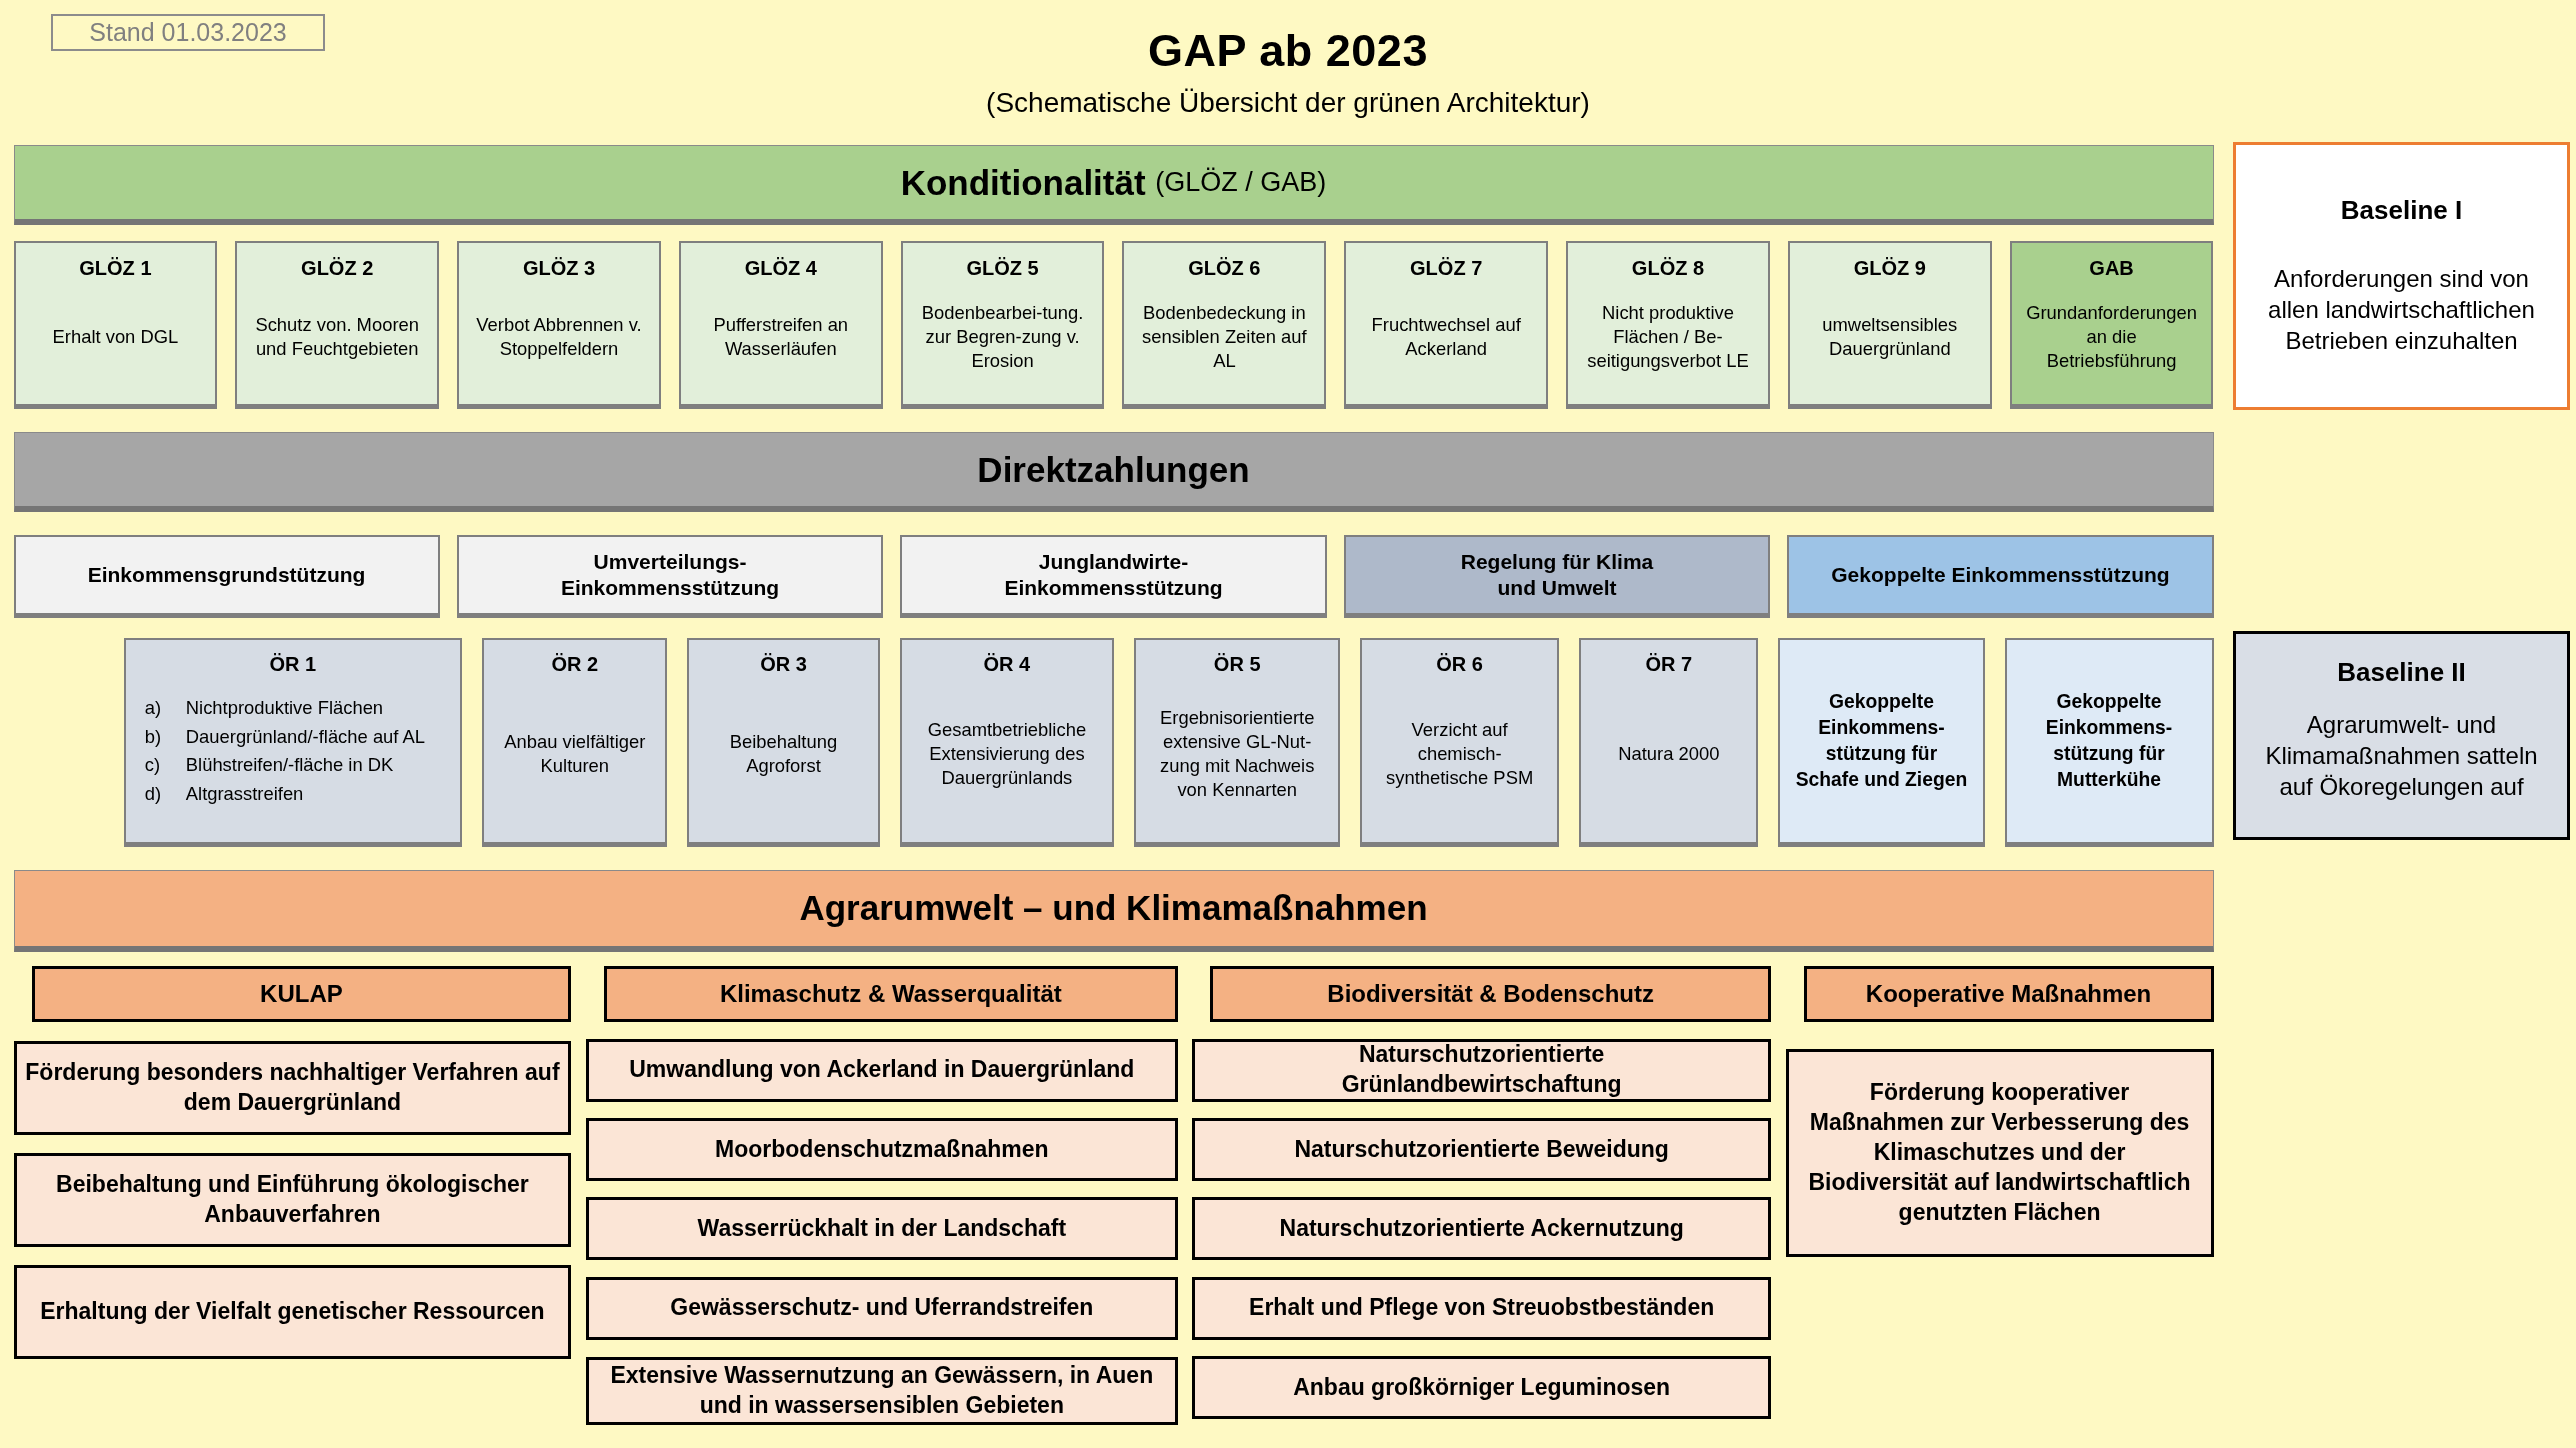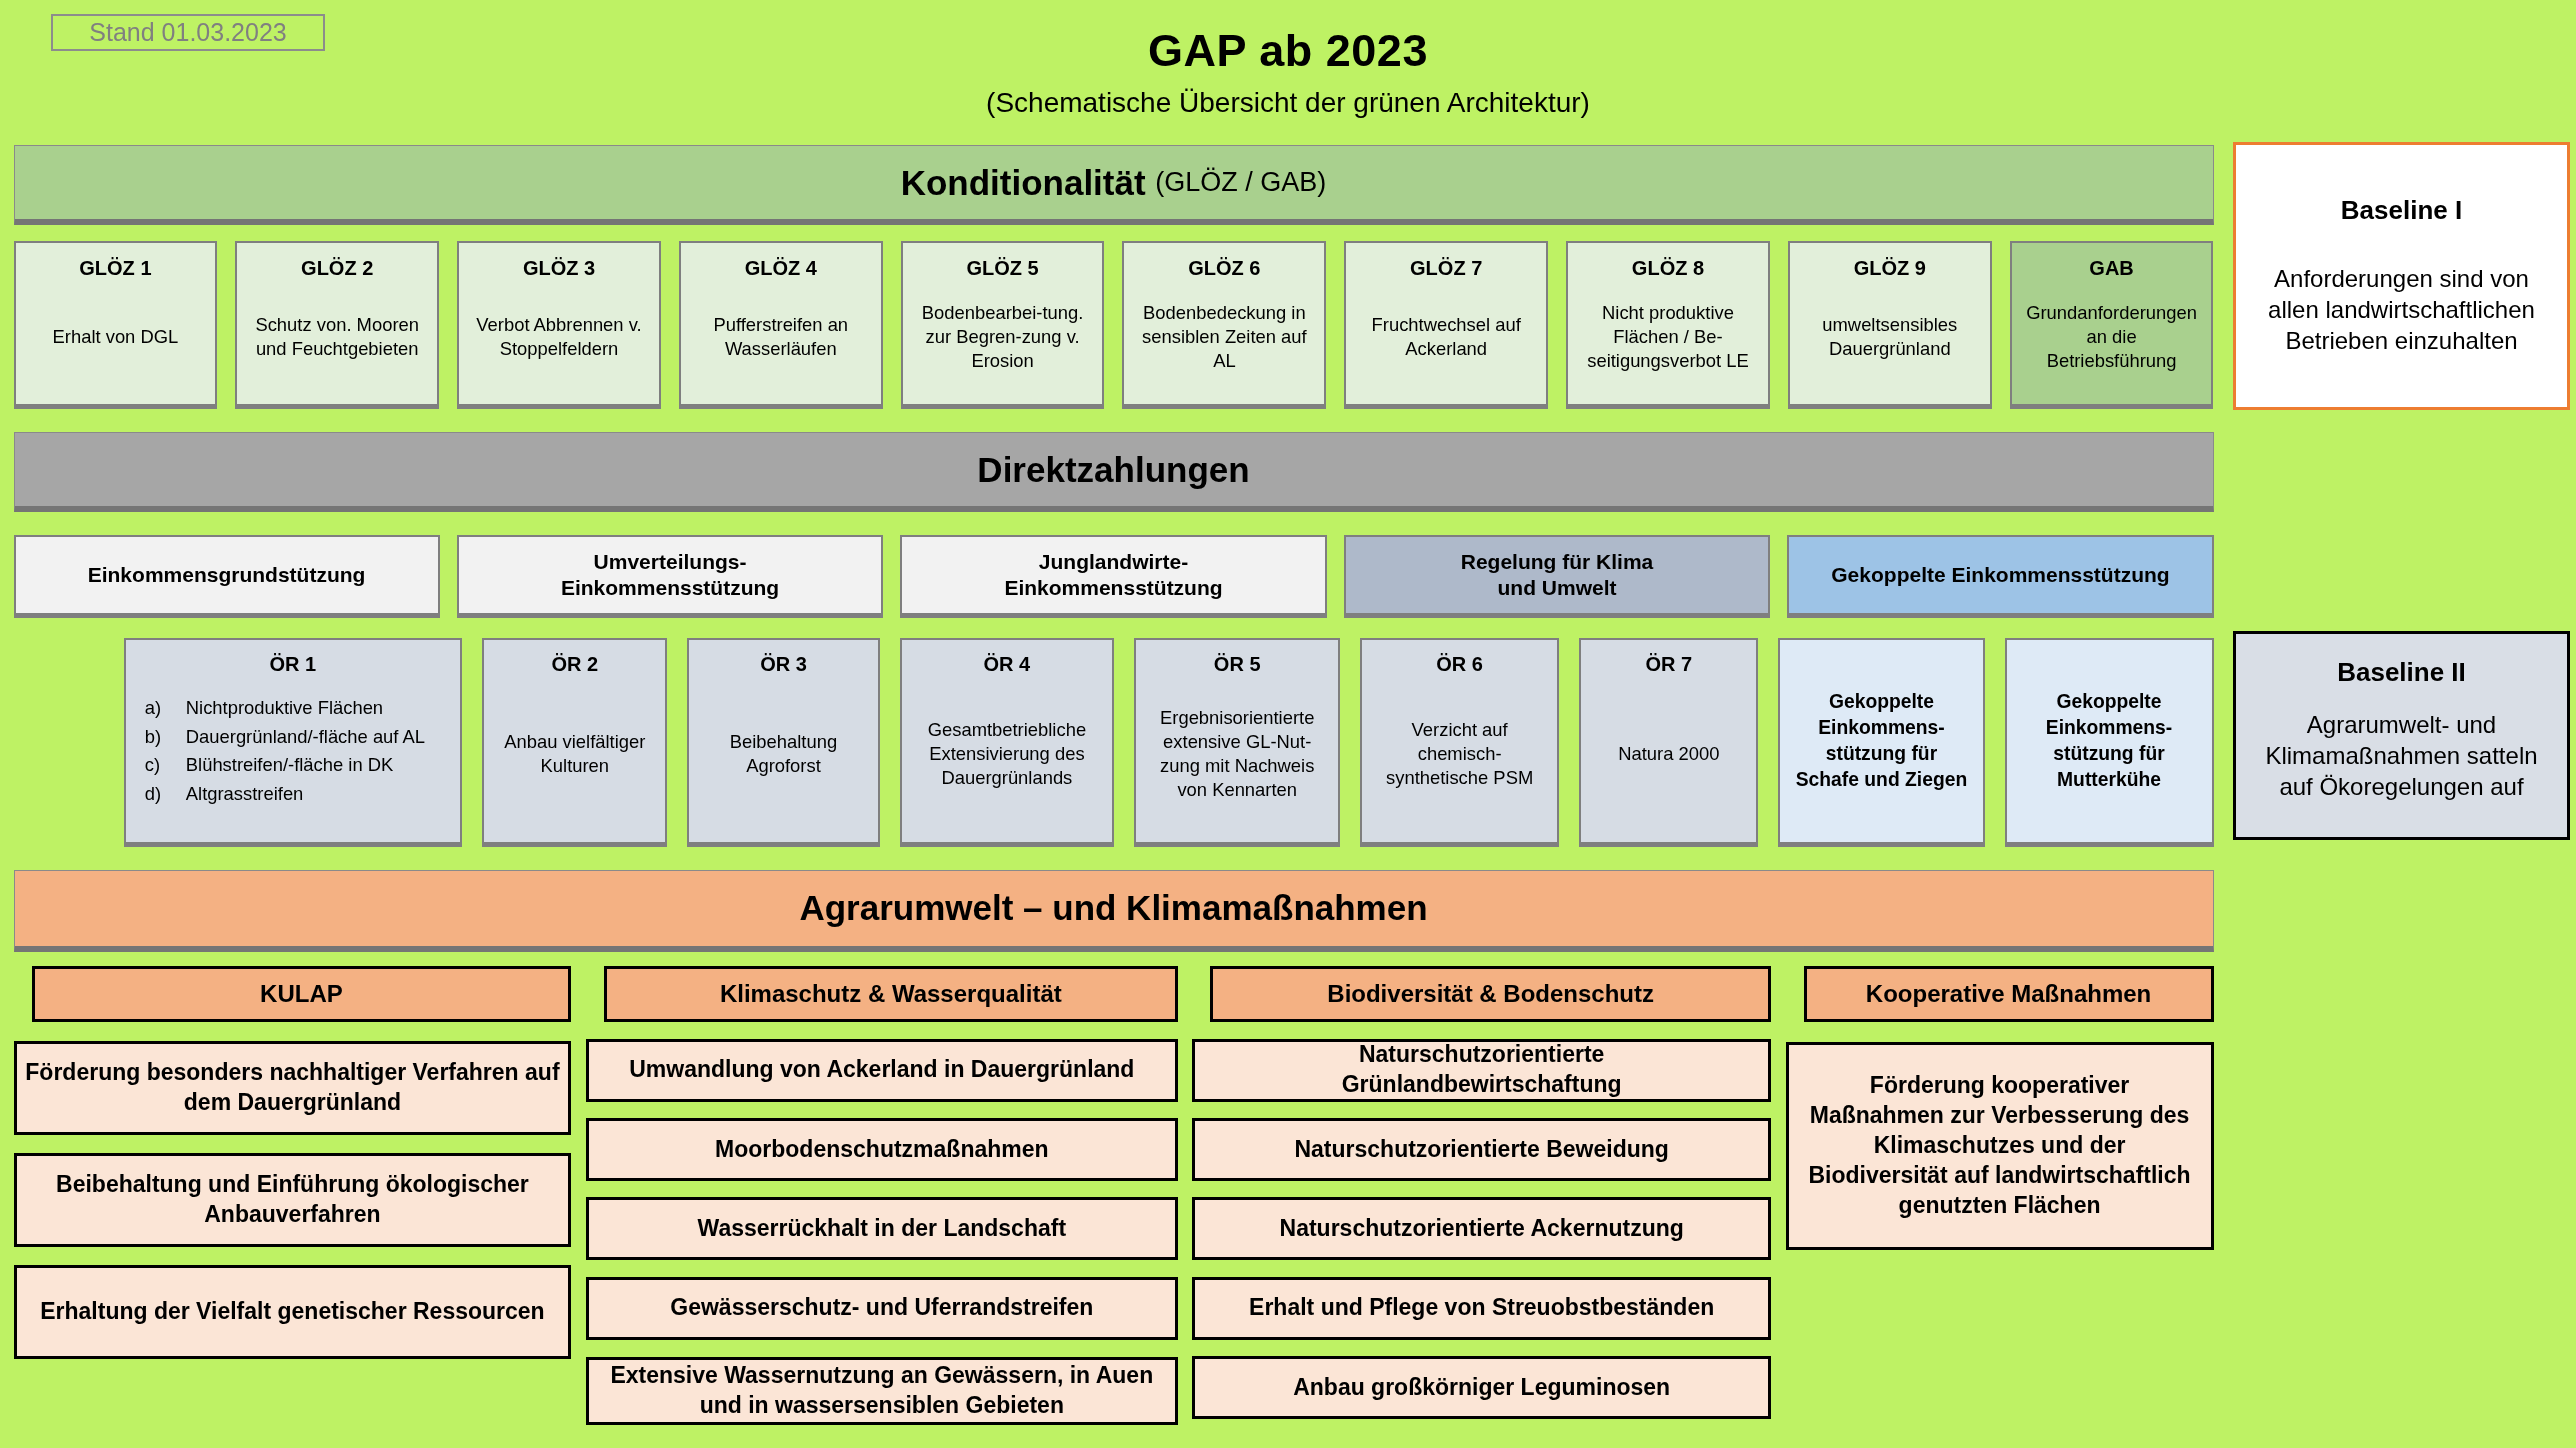--- a/index.html
+++ b/index.html
@@ -1,19 +1,19 @@
 <!DOCTYPE html>
 <html lang="de"><head>
 <meta charset="utf-8">
 <style>
   * { box-sizing: border-box; margin: 0; padding: 0; }
   html, body { background: #ffffff; }
   body { font-family: "Liberation Sans", sans-serif; color: #000; }
 
-  .stage { position: relative; width: 2576px; height: 1449px; background: #bef264; overflow: hidden; }
+  .stage { position: relative; width: 2576px; height: 1449px; background: #fef9c3; overflow: hidden; }
 
   
   .stand-box {
     position: absolute; left: 51px; top: 13.5px; width: 274px; height: 37px;
     border: 2.9px solid #8c8c8c; color: #808080; font-size: 25px;
     display: flex; align-items: center; justify-content: center;
   }
 
   
   .title-wrap { position: absolute; left: 0; top: 25px; width: 2576px; text-align: center; }
@@ -102,21 +102,21 @@
   }
   .auk-item {
     background: #fbe5d6; border: 3.9px solid #000;
     display: flex; align-items: center; justify-content: center;
     text-align: center; font-weight: bold; font-size: 23px; line-height: 1.3; padding: 3.9px 7.7px;
   }
   .cw0 .auk-item { height: 94px; margin-top: 18.4px; }
   .cw1 .auk-item, .cw2 .auk-item { height: 63px; margin-top: 16.4px; }
   .cw1 .auk-item.tall { height: 68px; margin-top: 17.4px; }
   .cw2 .auk-item .txt.narrow { max-width: 415px; }
-  .cw3 .auk-item { height: 208px; margin-top: 20px; padding: 9.7px 15.5px; }
+  .cw3 .auk-item { height: 208px; margin-top: 27px; padding: 9.7px 15.5px; }
 </style>
 </head>
 <body>
 
 <div class="stage">
 
   <div class="stand-box">Stand 01.03.2023</div>
 
   <div class="title-wrap">
     <div class="title">GAP ab 2023</div>

